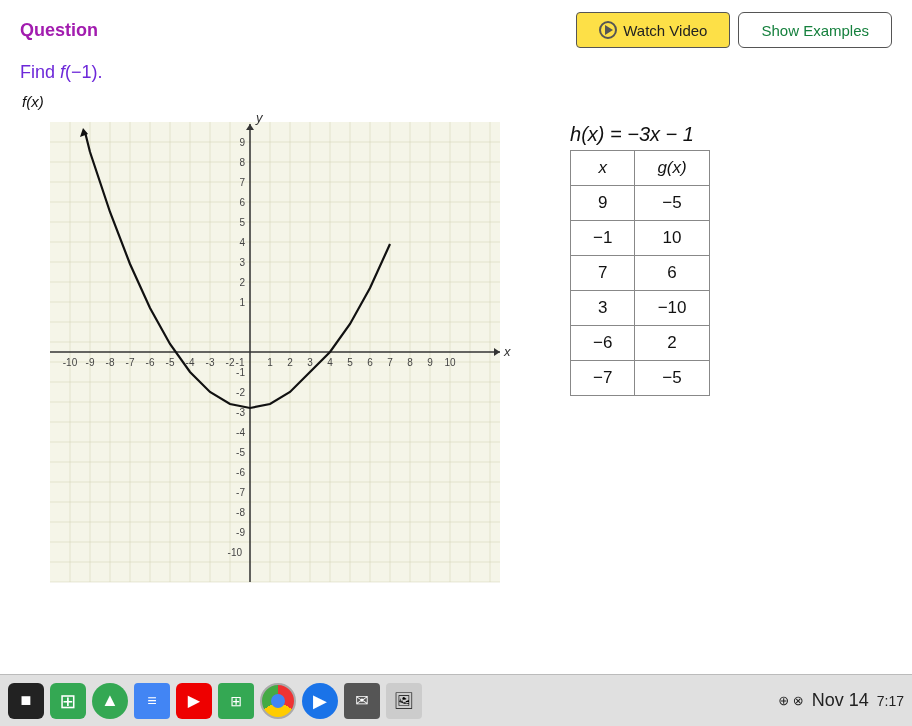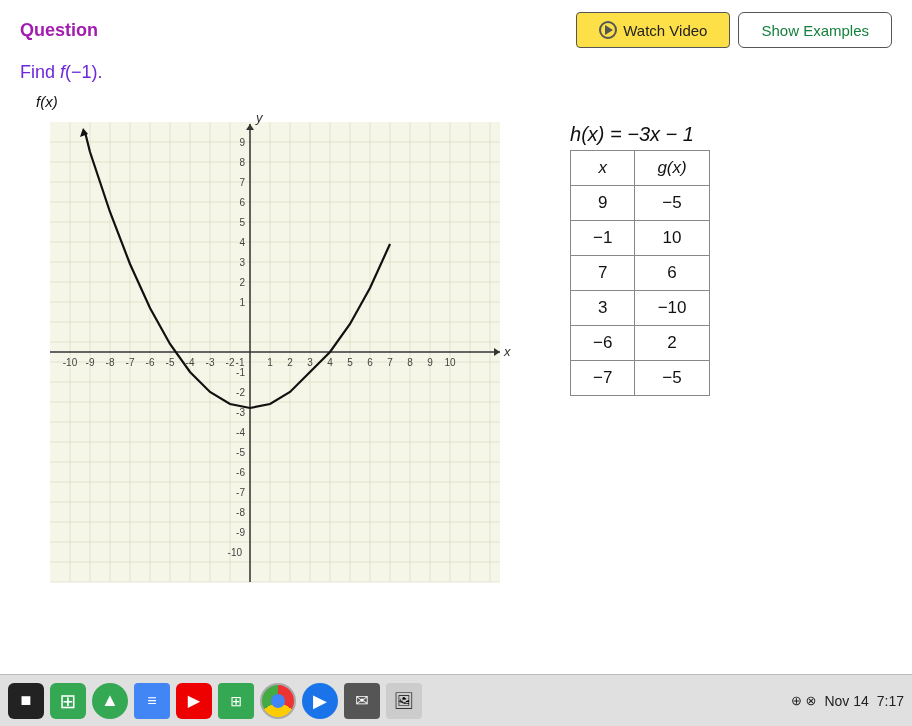--- a/index.html
+++ b/index.html
@@ -81,21 +81,21 @@
     }
 
     
     .graph-area {
       position: relative;
       width: 520px;
     }
     .f-label {
       font-size: 15px;
       font-style: italic;
-      margin-left: 16px;
+      margin-left: 2px;
       margin-bottom: 2px;
       color: #111;
     }
     .graph-svg {
       display: block;
     }
 
     
     .right-panel {
       display: flex;
@@ -159,21 +159,21 @@
       align-items: center;
       gap: 8px;
       font-size: 13px;
       color: #222;
     }
     .tb-time {
       font-size: 14px;
       font-weight: normal;
     }
     .tb-date {
-      font-size: 14px;
+      font-size: 18px;
     }
   </style>
 </head>
 <body>
 
 <div class="header-row">
   <span class="question-label">Question</span>
   <div class="header-buttons">
     <button class="btn-watch">
       <span class="play-icon">

